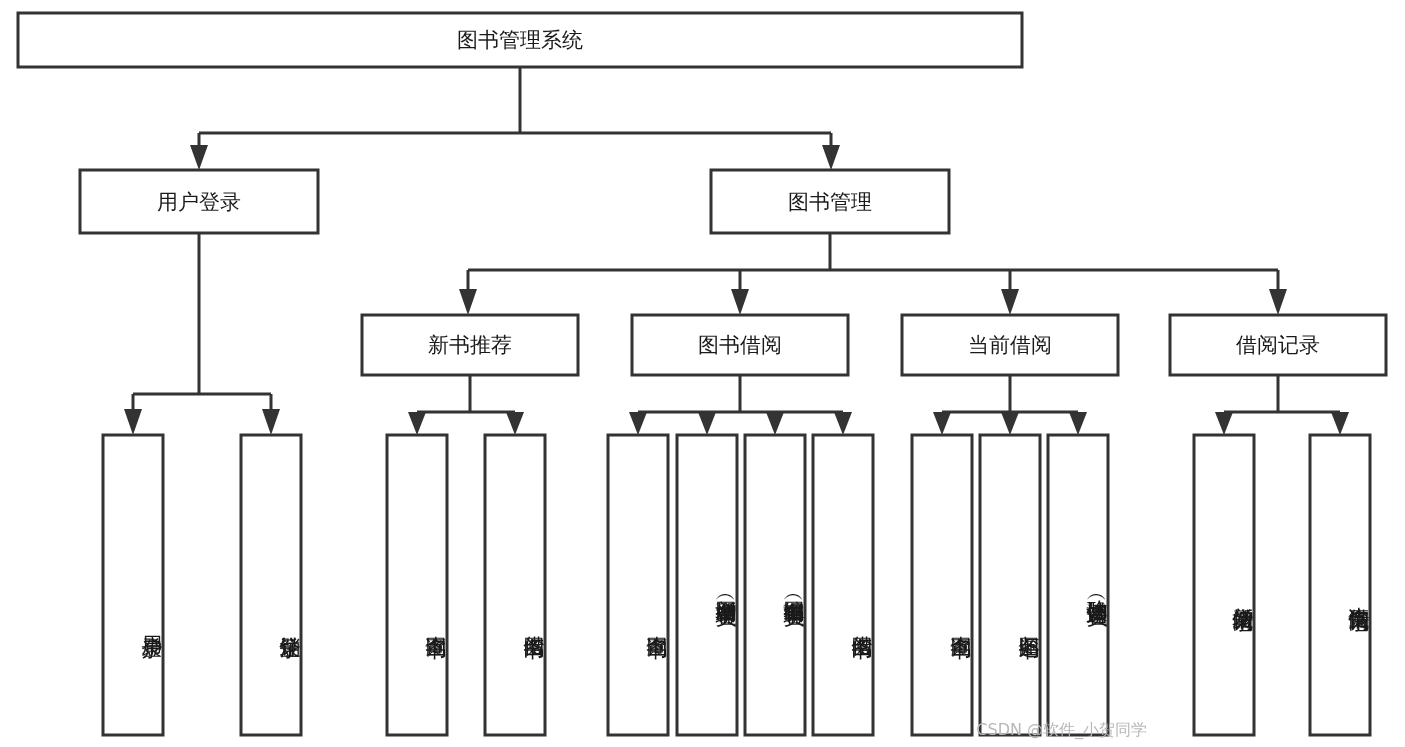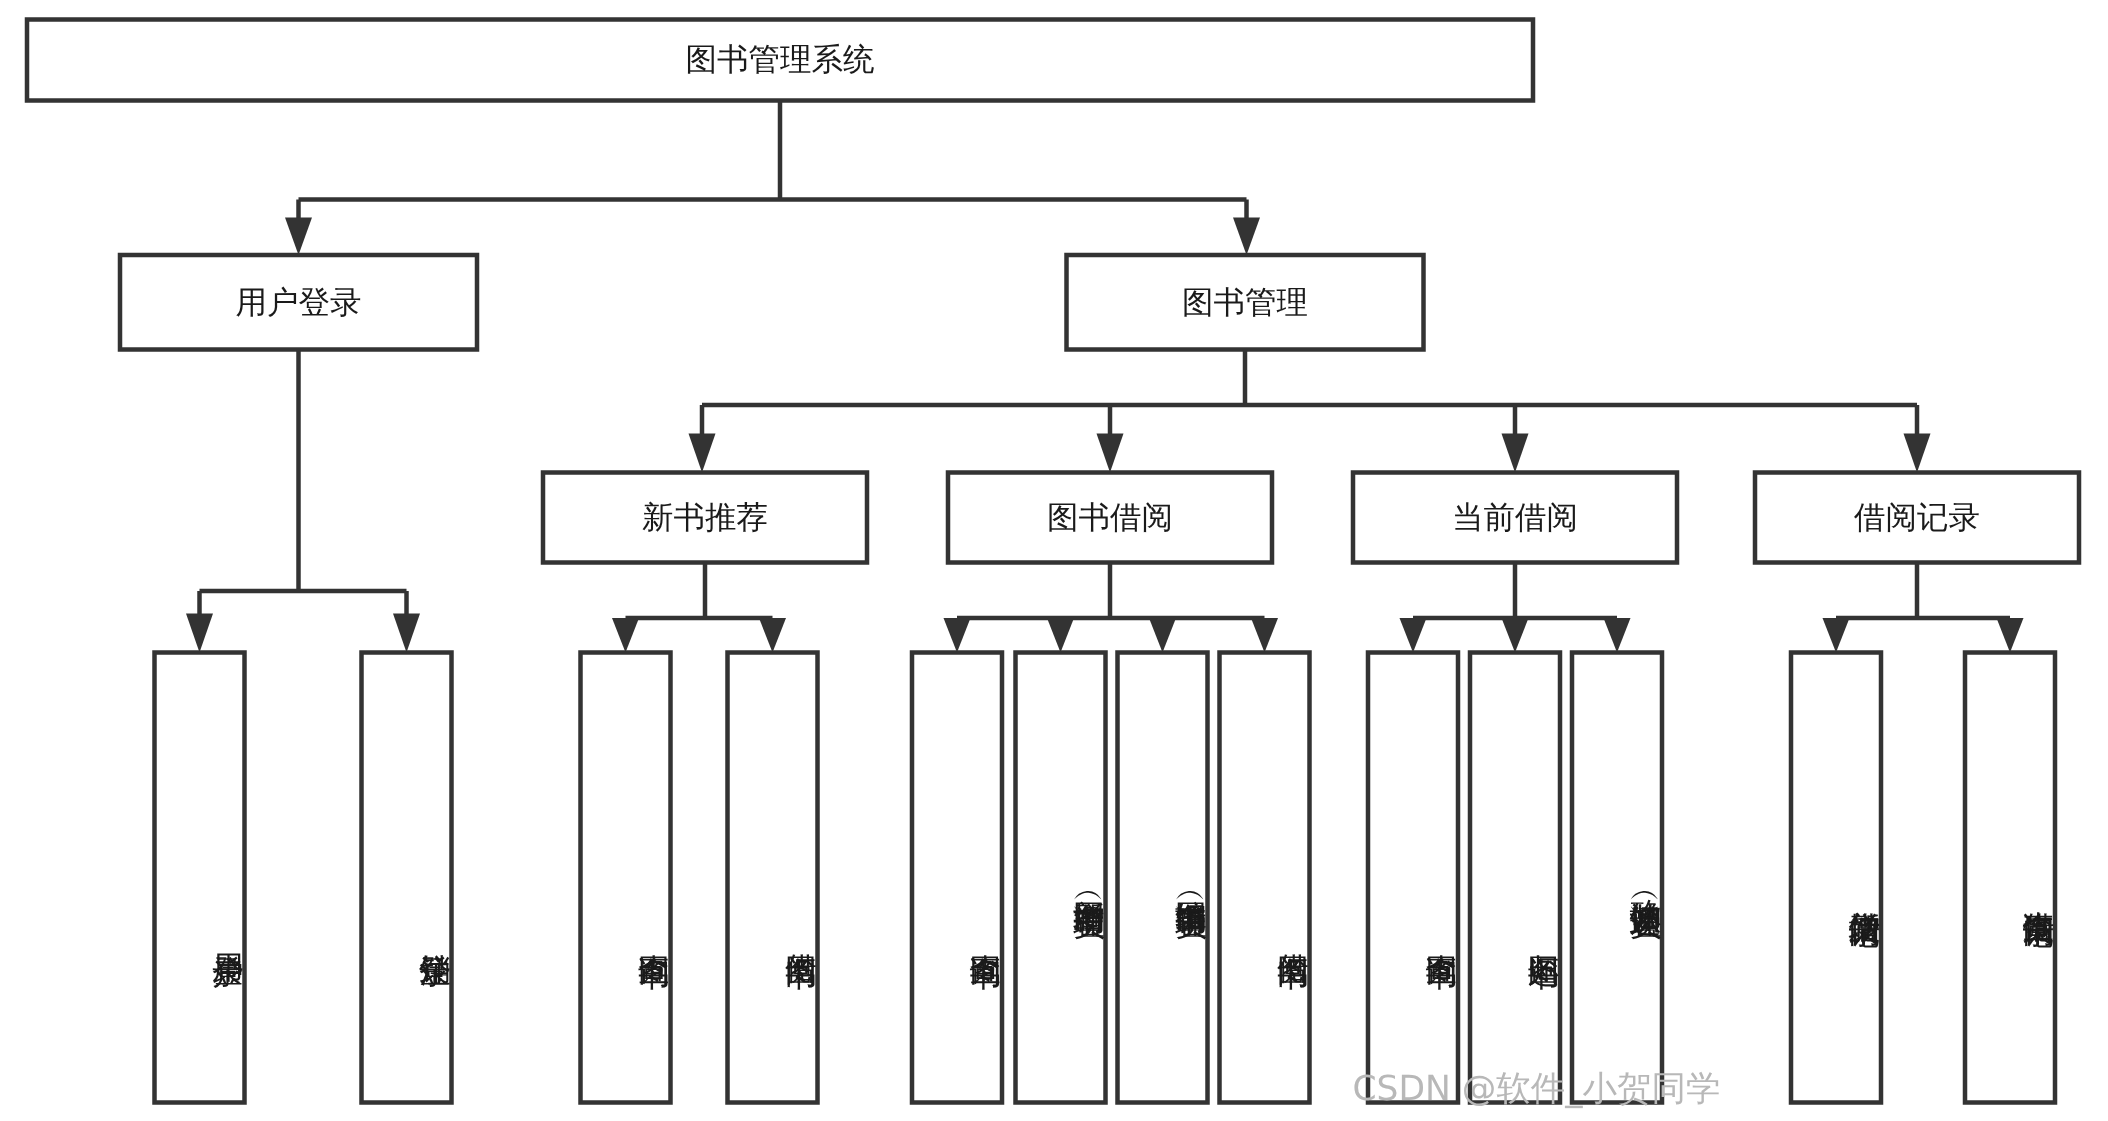--- a/index.html
+++ b/index.html
@@ -67,21 +67,21 @@
     display: flex;
     align-items: flex-start;
     justify-content: center;
     pointer-events: none;
   }
   .watermark {
     position: absolute;
     right: 8px;
     bottom: 6px;
     font-family: "DejaVu Sans", "Liberation Sans", sans-serif;
-    font-size: 23px;
+    font-size: 16px;
     color: #b8b8b8;
     white-space: nowrap;
     user-select: none;
   }
 </style>
 </head>
 <body>
 
 <div id="diagram-root">
 

